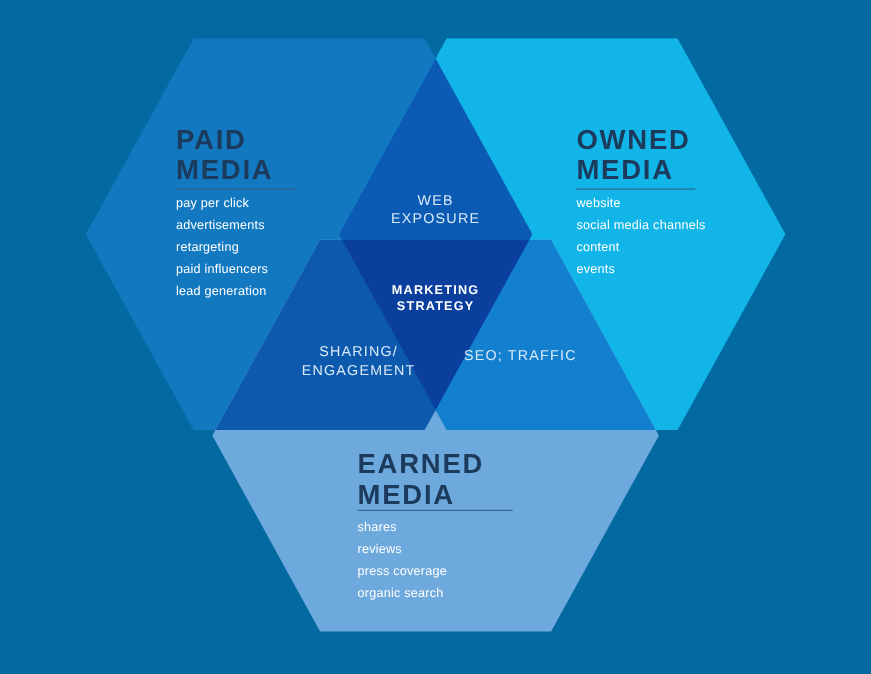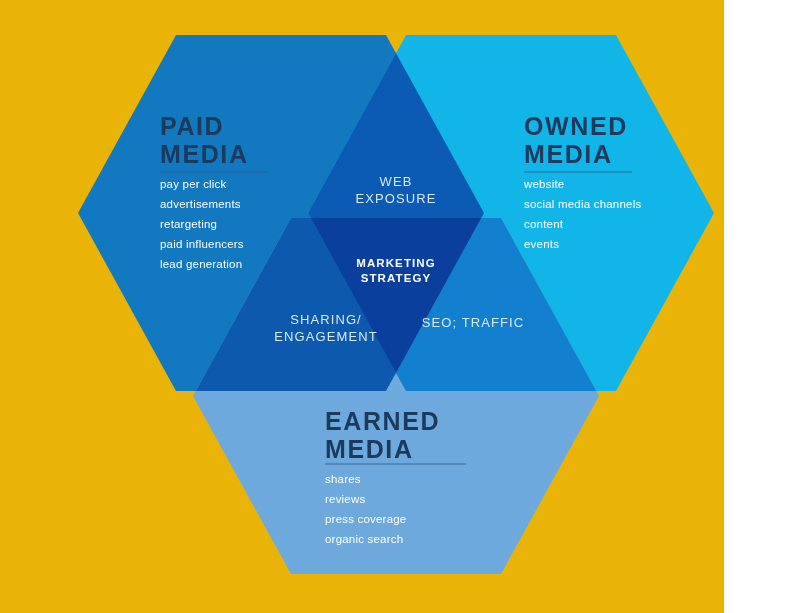--- a/index.html
+++ b/index.html
@@ -8,23 +8,23 @@
     background: #ffffff;
   }
   body {
     width: 792px;
     height: 613px;
     overflow: hidden;
     font-family: "Liberation Sans", sans-serif;
   }
   #diagram-root {
     position: relative;
-    width: 724px;
+    width: 792px;
     height: 613px;
-    background: #eab308;
+    background: #0369a1;
   }
   svg#venn {
     position: absolute;
     top: 0;
     left: 0;
     width: 792px;
     height: 613px;
     display: block;
   }
   .hex-label-title {

